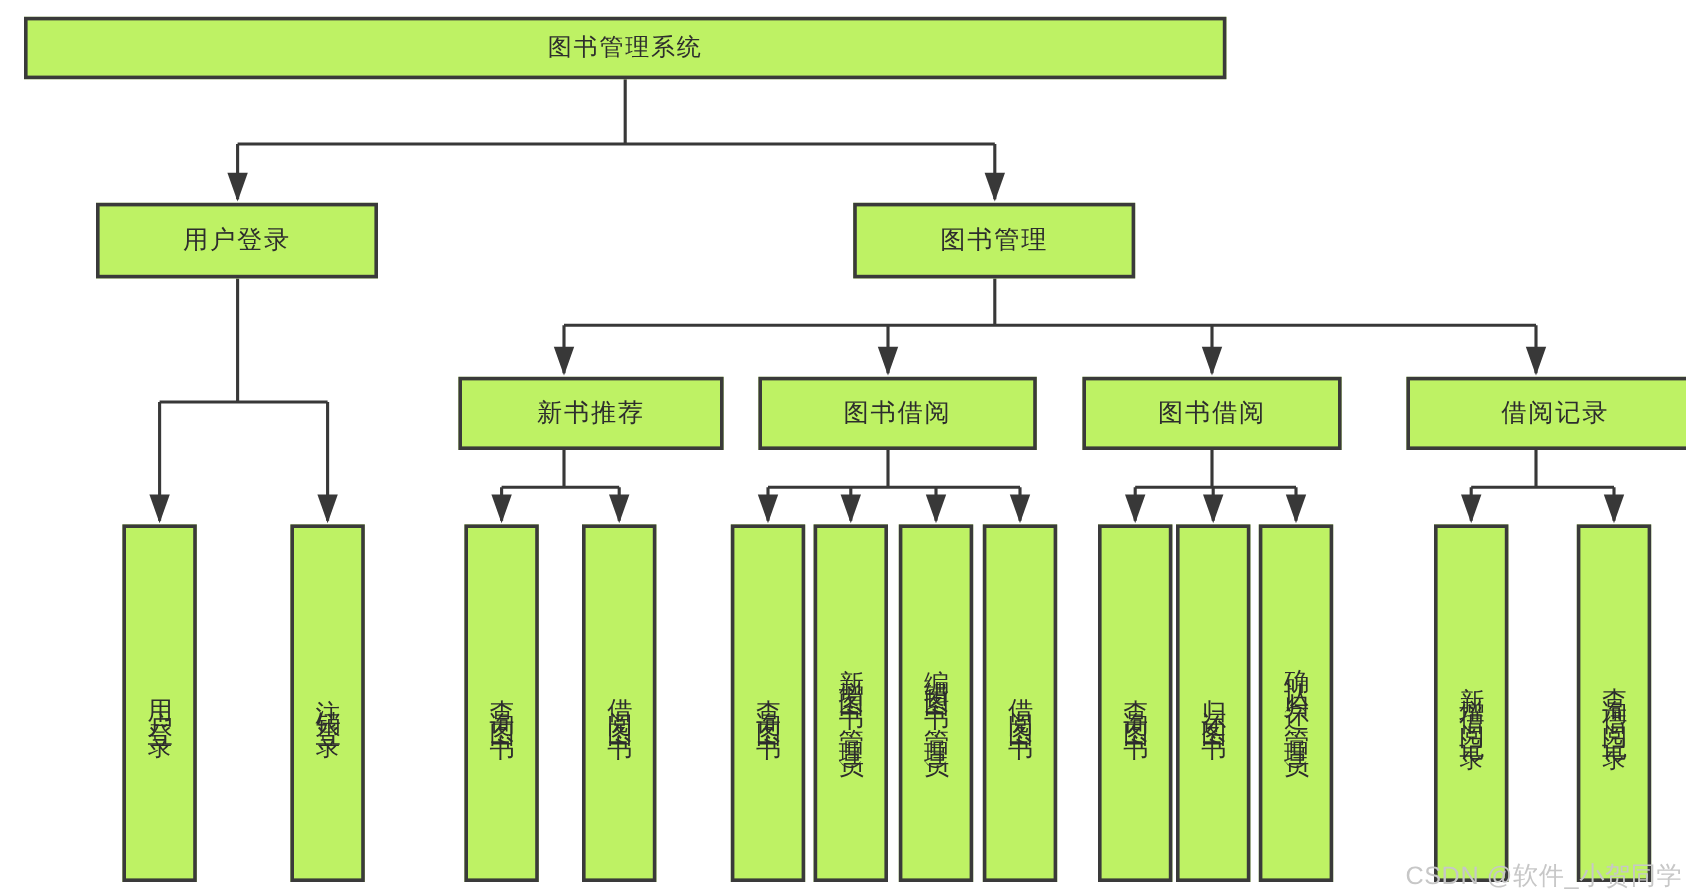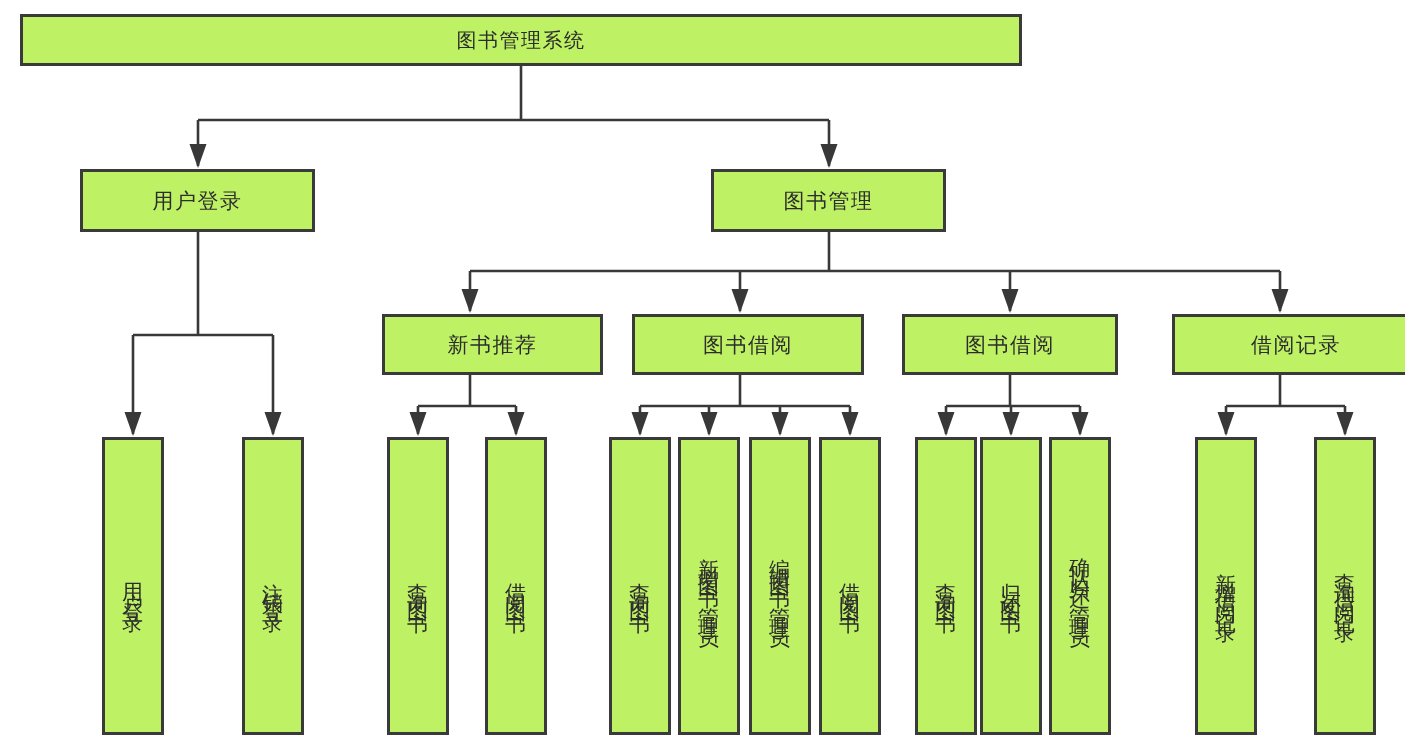--- a/index.html
+++ b/index.html
@@ -154,14 +154,15 @@
     <span class="lbl">确认归还（管理员）</span>
   </div>
 
   <div class="node v" style="left:1195px;top:437px;width:62px;height:298px">
     <span class="lbl">新增借阅记录</span>
   </div>
   <div class="node v" style="left:1314px;top:437px;width:62px;height:298px">
     <span class="lbl">查询借阅记录</span>
   </div>
 
+  <div class="watermark">CSDN @软件_小贺同学</div>
 
 </div>
 
 </body></html>

